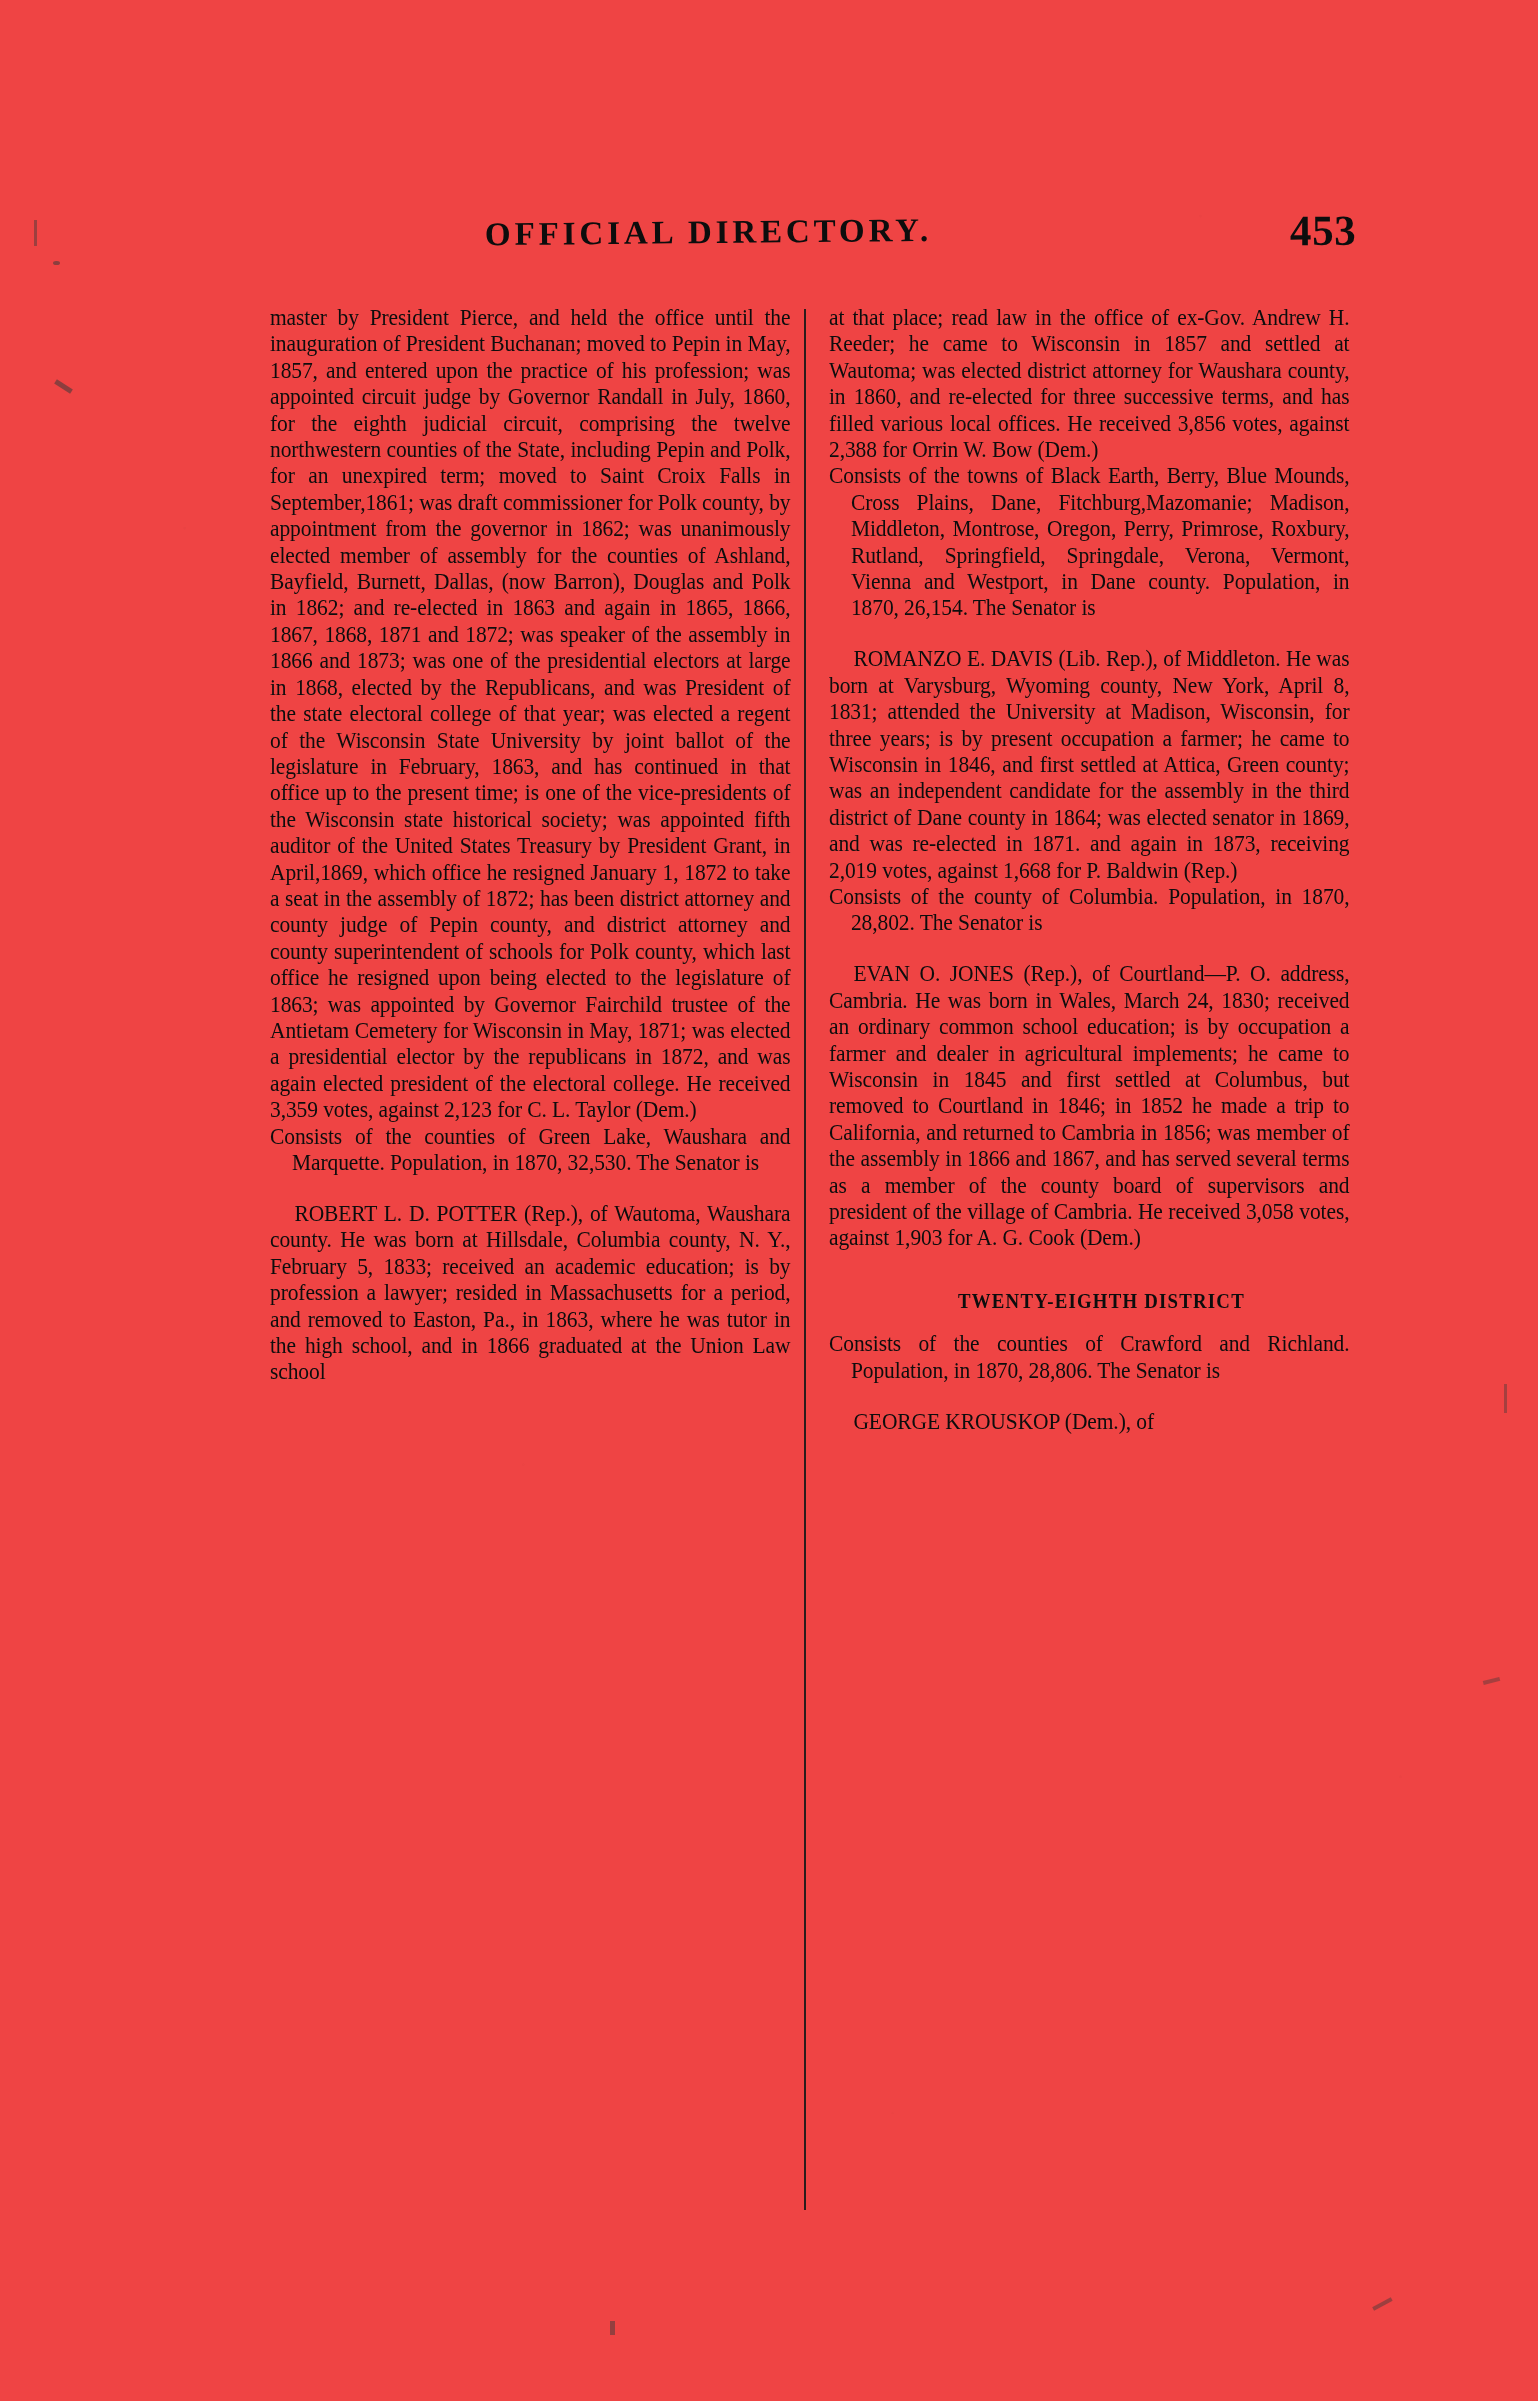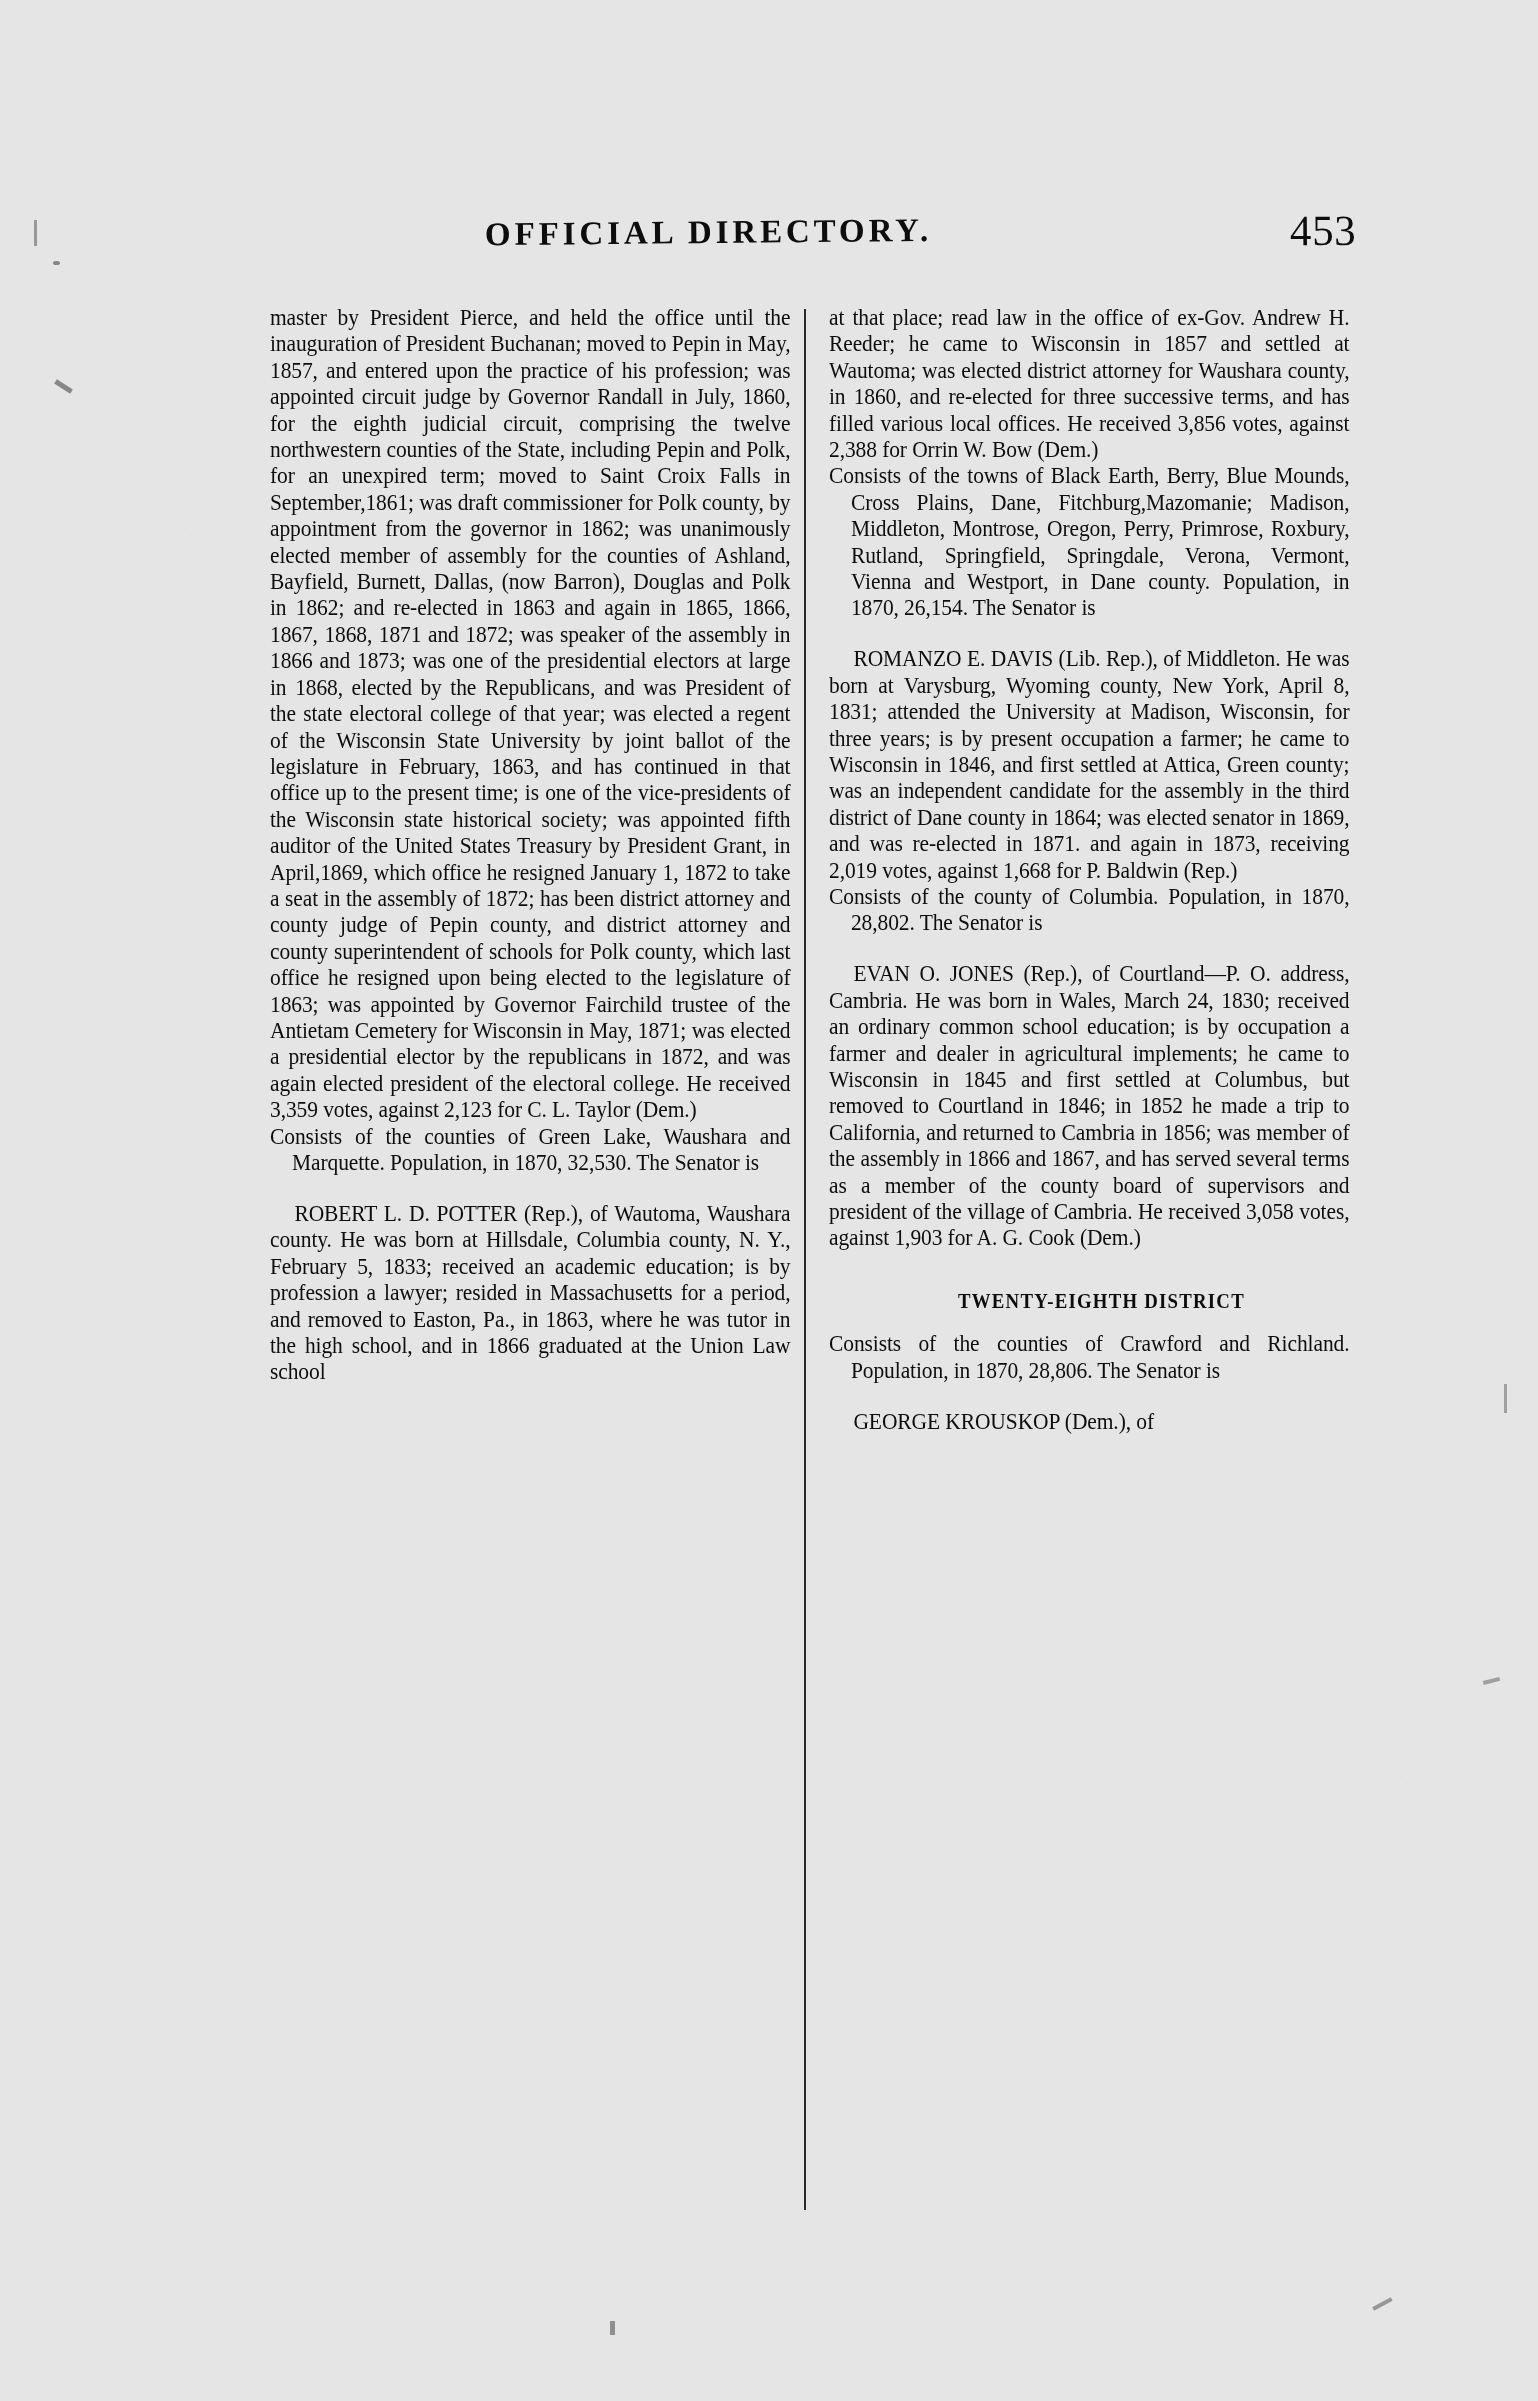--- a/index.html
+++ b/index.html
@@ -6,21 +6,21 @@
   html, body {
     margin: 0;
     padding: 0;
     background: #ffffff;
   }
 
   .page {
     position: relative;
     width: 1539px;
     height: 2401px;
-    background: #e5e5e5;
+    background: #ef4444;
     overflow: hidden;
     font-family: "Liberation Serif", "DejaVu Serif", serif;
     color: #0d0d0d;
   }
 
   
   .paper-texture {
     position: absolute;
     inset: 0;
     pointer-events: none;
@@ -51,21 +51,21 @@
     font-weight: 700;
     letter-spacing: 3.9px;
     transform: translateX(-61px) rotate(-0.55deg);
     text-transform: uppercase;
   }
   .page-number {
     position: absolute;
     right: 183px;
     top: 0px;
     font-size: 43px;
-    font-weight: 400;
+    font-weight: 700;
     letter-spacing: 0.6px;
     transform: rotate(-0.4deg);
   }
 
   
   .edge-mark {
     position: absolute;
     background: #3a3a3a;
     opacity: 0.55;
   }

